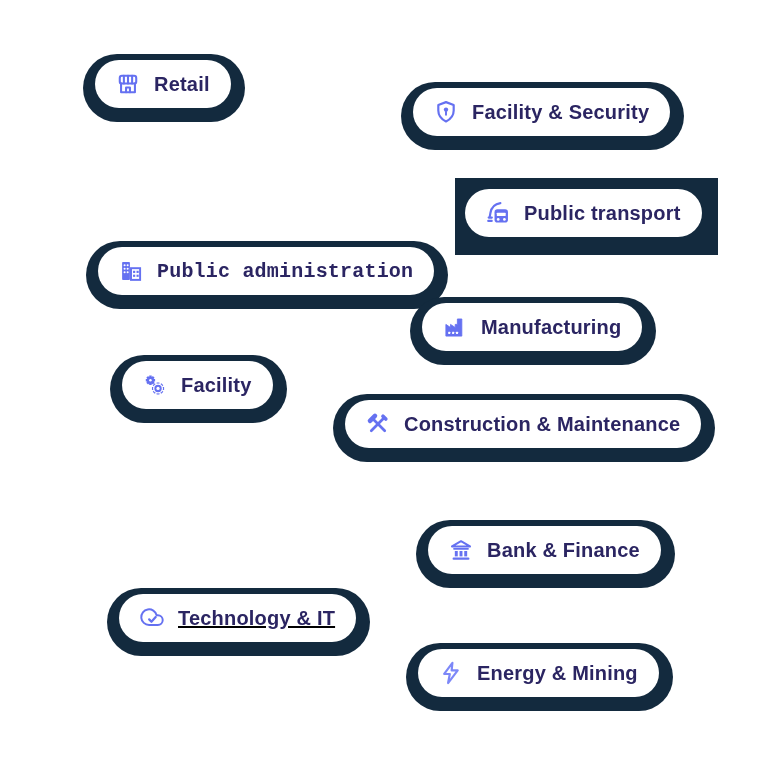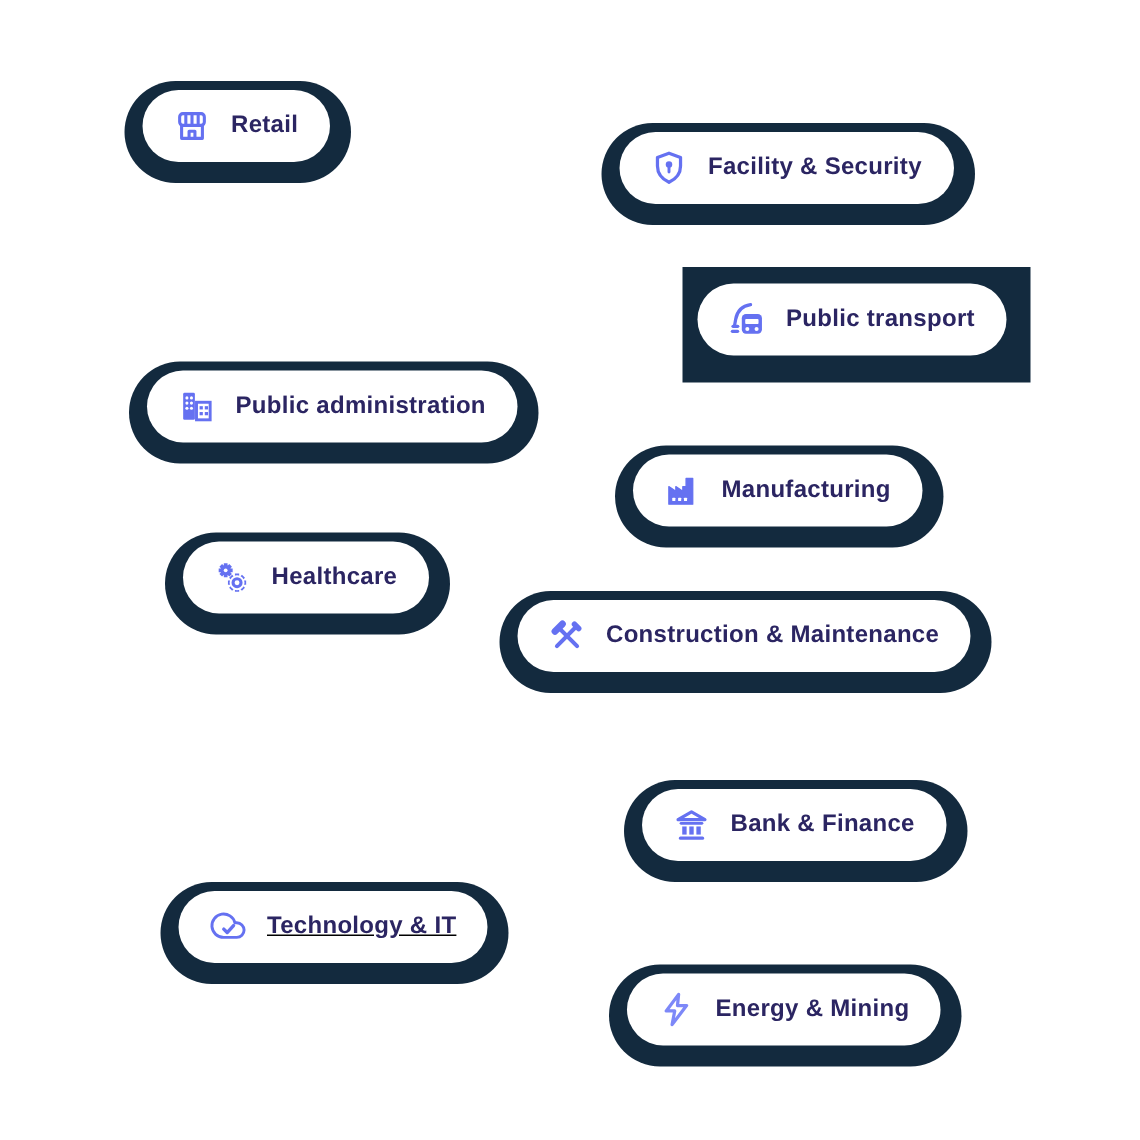--- a/index.html
+++ b/index.html
@@ -26,21 +26,21 @@
   .chip{
     background:var(--chip-bg,#fff);
     border-radius:26px;
     height:48px;
     display:flex;
     align-items:center;
     gap:13px;
     padding:0 21px 0 20px;
   }
   .chip-label{
-    font-size:16px;
+    font-size:20px;
     font-weight:600;
     letter-spacing:0.2px;
     color:var(--label,#2b2562);
   }
   .icon{
     width:26px;height:26px;
     color:var(--icon,#6571f1);
     flex:0 0 auto;
     display:block;
   }
@@ -87,21 +87,21 @@
         </g>
         <rect x="8.8" y="8.6" width="12.4" height="12.2" rx="2.6" fill="currentColor"></rect>
         <rect x="10.9" y="11.7" width="8.2" height="3.1" rx="0.6" fill="#fff"></rect>
         <circle cx="12.2" cy="17.9" r="1.25" fill="#fff"></circle>
         <circle cx="17.9" cy="17.9" r="1.25" fill="#fff"></circle>
       </svg>
       <span class="chip-label">Public transport</span>
     </div>
   </div>
 
-  <div class="chip-wrap" style="left:86px;top:241px;">
+  <div class="chip-wrap" style="left:86px;top:241px;font-family:Liberation Mono, monospace;">
     <div class="chip">
       <svg class="icon" viewBox="0 0 24 24">
         <rect x="3.8" y="3.6" width="7.2" height="16.6" rx="0.8" fill="currentColor"></rect>
         <g fill="#fff">
           <circle cx="6.1" cy="6.7" r="0.95"></circle>
             <circle cx="8.9" cy="6.7" r="0.95"></circle>
           <circle cx="6.1" cy="9.9" r="0.95"></circle>
             <circle cx="8.9" cy="9.9" r="0.95"></circle>
           <circle cx="6.1" cy="13.1" r="0.95"></circle>
             <circle cx="8.9" cy="13.1" r="0.95"></circle>
@@ -139,21 +139,21 @@
           <path d="M3.5 7.6H12.1M7.8 3.3V11.9M4.76 4.56 10.84 10.64M4.76 10.64 10.84 4.56"></path>
         </g>
         <circle cx="7.8" cy="7.6" r="3.1" fill="currentColor"></circle>
         <circle cx="7.8" cy="7.6" r="1.15" fill="#fff"></circle>
         <g stroke="currentColor" stroke-width="2.6">
           <path d="M9.2 15.2H20.4M14.8 9.6V20.8M10.84 11.24 18.76 19.16M10.84 19.16 18.76 11.24"></path>
         </g>
         <circle cx="14.8" cy="15.2" r="4" fill="currentColor" stroke="#fff" stroke-width="1.2"></circle>
         <circle cx="14.8" cy="15.2" r="1.5" fill="#fff"></circle>
       </svg>
-      <span class="chip-label">Healthcare</span>
+      <span class="chip-label">Facility</span>
     </div>
   </div>
 
   <div class="chip-wrap" style="left:333px;top:394px;">
     <div class="chip">
       <svg class="icon" viewBox="0 0 24 24">
         <g stroke="currentColor" stroke-linecap="round" fill="none">
           <path stroke-width="2.5" d="M7.2 7.2 18.2 18.2"></path>
           <path stroke-width="4.2" d="M4.6 9.2 9.2 4.6"></path>
           <path stroke-width="2.5" d="M17 6.9 5.8 18.2"></path>

